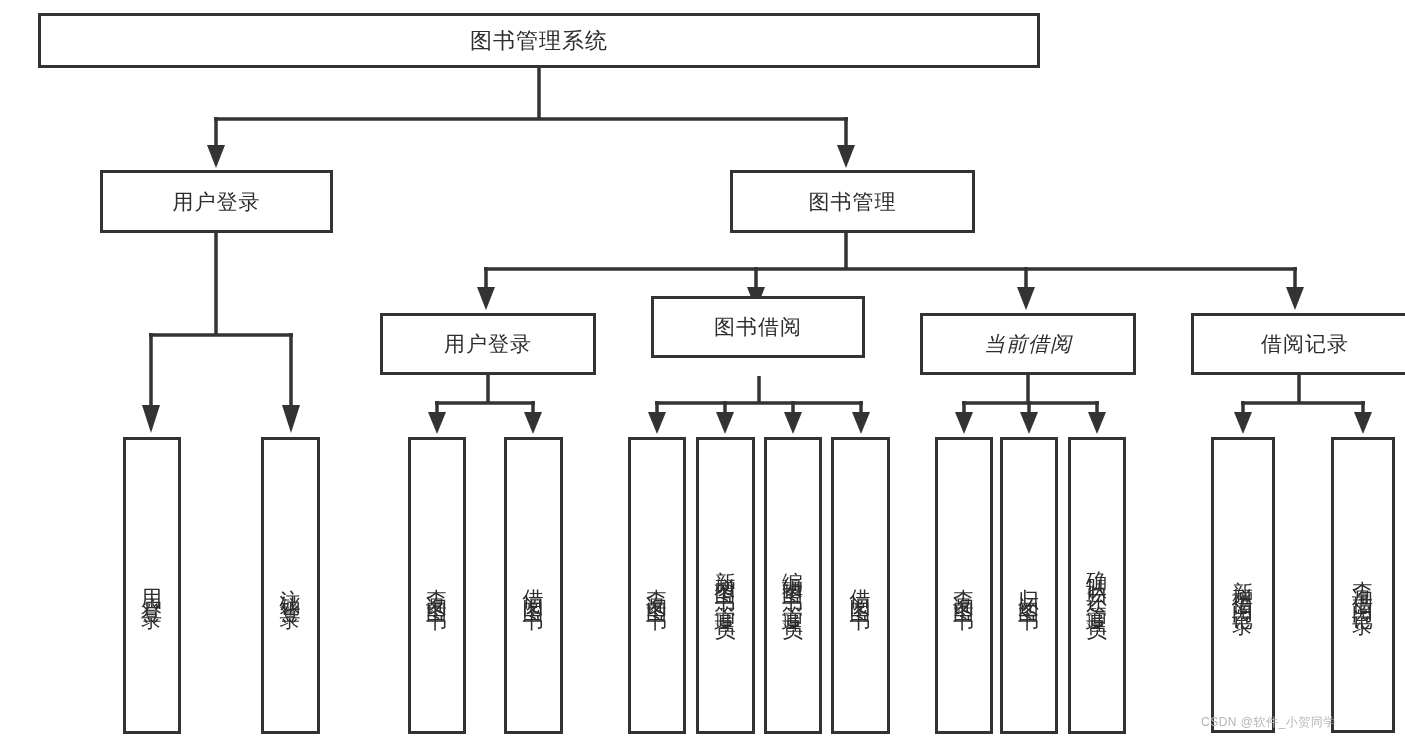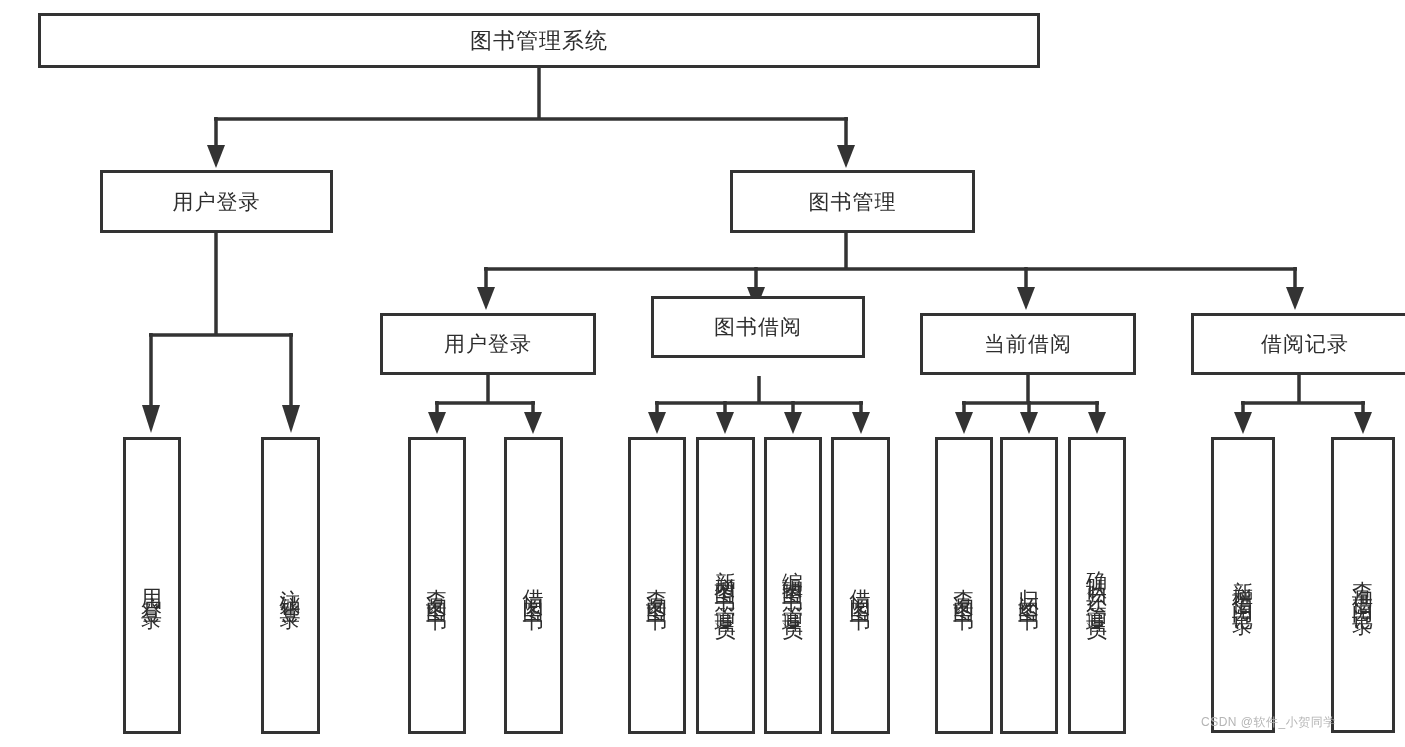--- a/index.html
+++ b/index.html
@@ -126,21 +126,21 @@
   <div class="node hnode" style="left:712px;top:170px;width:245px;height:63px;">
     <span>图书管理</span>
   </div>
 
   <div class="node hnode" style="left:362px;top:313px;width:216px;height:62px;">
     <span>用户登录</span>
   </div>
   <div class="node hnode" style="left:633px;top:296px;width:214px;height:62px;">
     <span>图书借阅</span>
   </div>
-  <div class="node hnode" style="left:902px;top:313px;width:216px;height:62px;">
+  <div class="node hnode" style="left:902px;top:313px;width:216px;height:62px;font-style:italic;">
     <span>当前借阅</span>
   </div>
   <div class="node hnode" style="left:1173px;top:313px;width:217px;height:62px;padding-left:11px;">
     <span>借阅记录</span>
   </div>
 
   <div class="node vnode" style="left:105px;top:437px;width:58px;height:297px;">
     <span>用户登录</span>
   </div>
   <div class="node vnode" style="left:243px;top:437px;width:59px;height:297px;">

